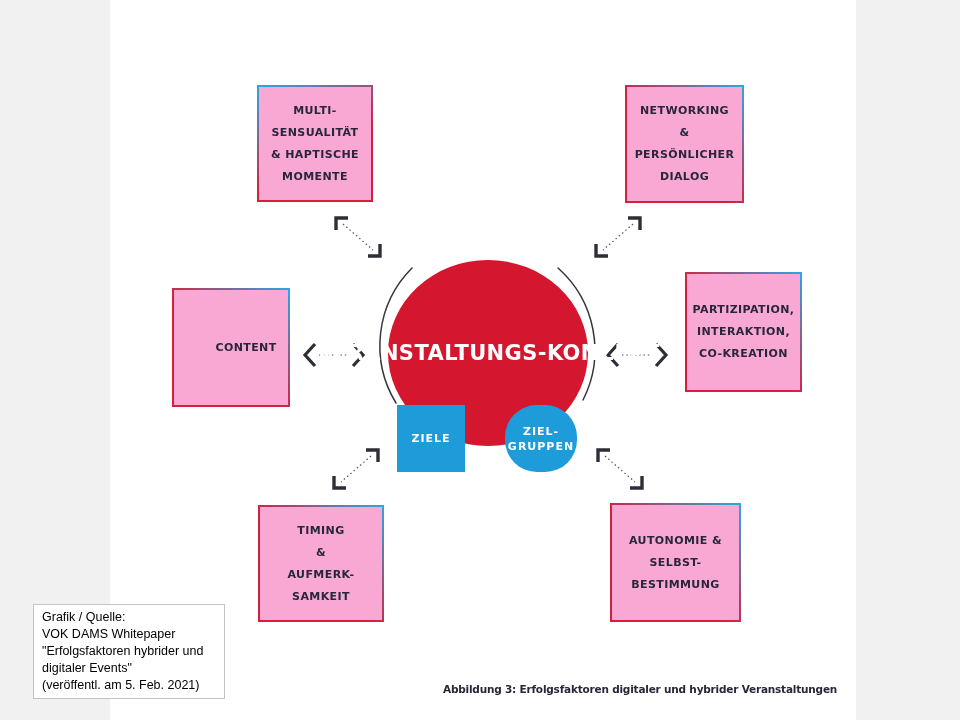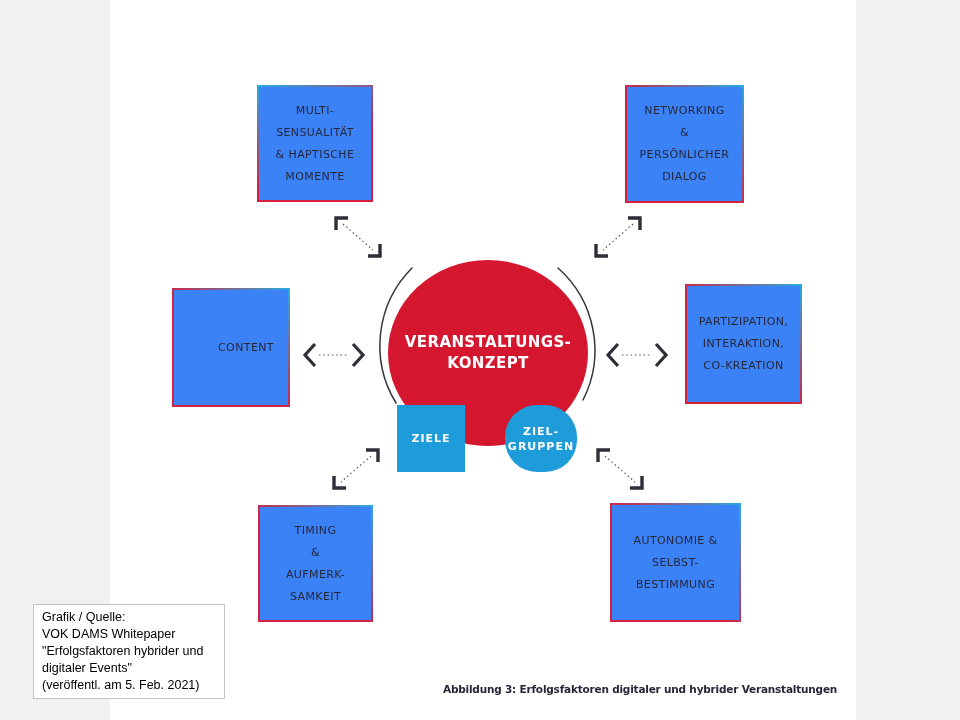--- a/index.html
+++ b/index.html
@@ -6,40 +6,40 @@
   .stage{
     position:relative;width:960px;height:720px;background:#ffffff;overflow:hidden;
     font-family:"DejaVu Sans","Liberation Sans",sans-serif;color:#27273a;
   }
   .margin-strip{position:absolute;top:0;height:720px;background:#f1f1f1;}
   .margin-strip.left{left:0;width:110px;}
   .margin-strip.right{left:856px;width:104px;}
 
   
   .fbox{
-    position:absolute;background:#3b82f6;display:flex;flex-direction:column;
+    position:absolute;background:#f9a8d4;display:flex;flex-direction:column;
     align-items:center;justify-content:center;text-align:center;
-    font-weight:400;font-size:11px;letter-spacing:0.4px;line-height:22px;
+    font-weight:700;font-size:11px;letter-spacing:0.4px;line-height:22px;
     color:#27273a;border:2px solid;box-sizing:border-box;z-index:4;
   }
   .grad-tr{border-image:linear-gradient(225deg,#2aa9e1 0%,#d51f3c 55%) 1;}
   .grad-tl{border-image:linear-gradient(150deg,#2aa9e1 0%,#d51f3c 60%) 1;}
   #box-multi{left:257px;top:85px;width:116px;height:117px;}
   #box-networking{left:608px;top:85px;width:119px;height:118px;margin-left:17px;}
   #box-content{left:172px;top:288px;width:118px;height:119px;padding-left:30px;}
-  #box-partizipation{left:685px;top:284px;width:117px;height:120px;}
-  #box-timing{left:258px;top:505px;width:115px;height:117px;}
+  #box-partizipation{left:685px;top:272px;width:117px;height:120px;}
+  #box-timing{left:258px;top:505px;width:126px;height:117px;}
   #box-autonomie{left:610px;top:503px;width:131px;height:119px;}
 
   
   .arcs{position:absolute;left:370px;top:235px;width:236px;height:240px;z-index:1;}
   .circle{
     position:absolute;left:388px;top:260px;width:200px;height:186px;border-radius:50%;
-    background:#d4172e;z-index:2;display:flex;flex-direction:column;align-items:center;
-    justify-content:center;color:#fff;font-weight:700;font-size:15px;letter-spacing:0.4px;
+    background:#d4172e;z-index:2;display:flex;align-items:center;
+    justify-content:center;color:#fff;font-weight:700;font-size:21px;letter-spacing:0.4px;
     line-height:21px;text-align:center;
   }
   .tag{
     position:absolute;background:#1e9cd9;z-index:3;display:flex;flex-direction:column;
     align-items:center;justify-content:center;color:#fff;font-weight:700;font-size:11px;
     letter-spacing:1px;line-height:15px;text-align:center;
   }
   #tag-ziele{left:397px;top:405px;width:68px;height:67px;}
   #tag-zielgruppen{left:505px;top:405px;width:72px;height:67px;border-radius:32px;}
 

